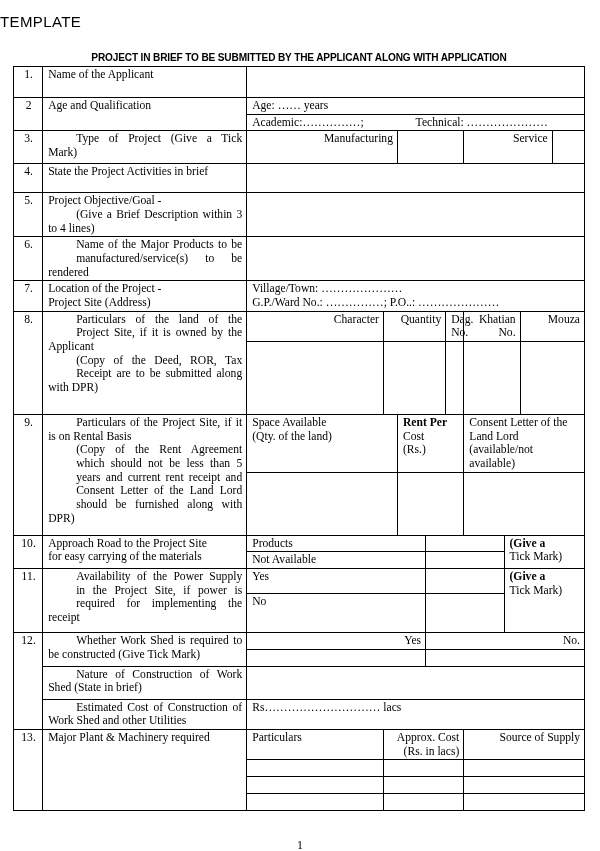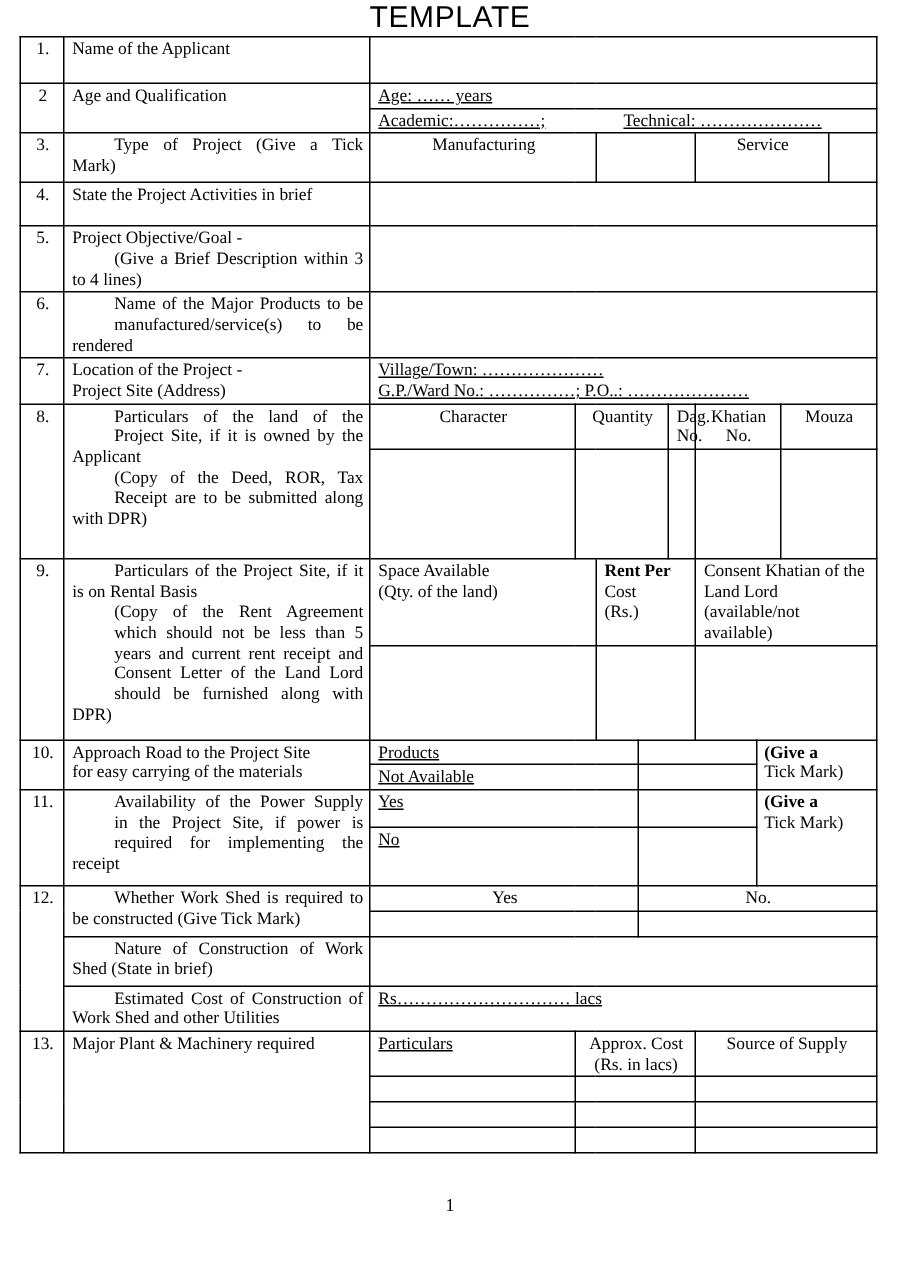--- a/index.html
+++ b/index.html
@@ -16,26 +16,26 @@
     overflow: hidden;
   }
   .page {
     width: 600px;
     height: 851px;
     box-sizing: border-box;
     padding: 0;
     position: relative;
   }
   .doc-title {
-    text-align: center;
+    text-align: left;
     font-family: "Liberation Sans", "DejaVu Sans", sans-serif;
-    font-size: 20px;
+    font-size: 15px;
     letter-spacing: 0.4px;
     margin: 0;
-    padding-top: 1px;
+    padding-top: 13px;
     font-weight: normal;
   }
   .doc-heading {
     font-family: "Liberation Sans", "DejaVu Sans", sans-serif;
     font-weight: bold;
     font-size: 10.1px;
     letter-spacing: -0.15px;
     text-align: center;
     margin: 0;
     padding-top: 22px;
@@ -67,39 +67,39 @@
     text-align: justify;
     text-justify: inter-word;
   }
   td.label .jl {
     text-align: justify;
     text-align-last: justify;
     margin-left: 28px;
   }
   td.val {
     text-align: left;
-    text-decoration: underline;
   }
   td.ctr {
-    text-align: center;
+    text-align: right;
   }
   .nb { white-space: nowrap; font-weight: bold; }
   .pagenum {
     text-align: center;
     font-size: 12px;
     padding-top: 27px;
   }
 </style>
 </head>
 <body>
 
 <div class="page">
 
   <div class="doc-title">TEMPLATE</div>
 
+  <div class="doc-heading">PROJECT IN BRIEF TO BE SUBMITTED BY THE APPLICANT ALONG WITH APPLICATION</div>
 
   <table class="form">
     <colgroup>
       <col style="width:29px">
       <col style="width:203px">
       <col style="width:95px">
       <col style="width:41px">
       <col style="width:14px">
       <col style="width:28px">
       <col style="width:20px">
@@ -217,21 +217,21 @@
       <td colspan="3">
         <div>Space Available</div>
         <div>(Qty. of the land)</div>
       </td>
       <td colspan="3">
         <div class="nb">Rent           Per</div>
         <div>Cost</div>
         <div>(Rs.)</div>
       </td>
       <td colspan="4">
-        <div>Consent Khatian of the</div>
+        <div>Consent Letter of the</div>
         <div>Land Lord</div>
         <div>(available/not</div>
         <div>available)</div>
       </td>
     </tr>
     <tr>
       <td colspan="3" style="height:60px"></td>
       <td colspan="3"></td>
       <td colspan="4"></td>
     </tr>

